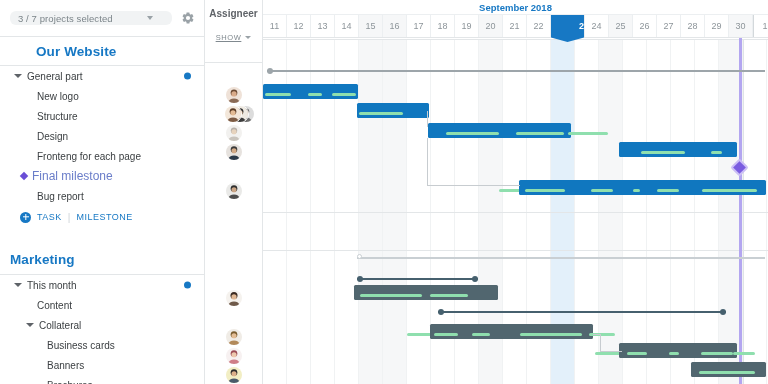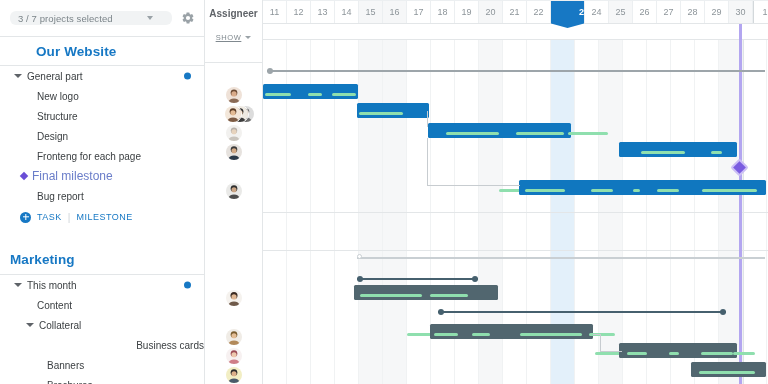--- a/index.html
+++ b/index.html
@@ -420,21 +420,21 @@
       <span>This month</span>
       <span class="dot-blue"></span>
     </div>
     <div class="task-row" style="padding-left:37px;">
       <span>Content</span>
     </div>
     <div class="task-row group" style="padding-left:26px;">
       <span class="tri"></span>
       <span>Collateral</span>
     </div>
-    <div class="task-row" style="padding-left:47px;justify-content:flex-end;">
+    <div class="task-row" style="padding-left:47px;">
       <span>Business cards</span>
     </div>
     <div class="task-row" style="padding-left:47px;">
       <span>Banners</span>
     </div>
     <div class="task-row" style="padding-left:47px;">
       <span>Brochures</span>
     </div>
   </div>
 
@@ -539,20 +539,21 @@
           <rect width="20" height="20" fill="#f2eec4"></rect>
           <circle cx="10" cy="7" r="4.2" fill="#2b2b2b"></circle>
           <circle cx="10" cy="8.5" r="3.2" fill="#dcb089"></circle>
           <path d="M2.4 20c1-4 4-5.6 7.6-5.6S16.6 16 17.6 20z" fill="#4a5a6a"></path>
         </svg>
     </div>
   </div>
 
   <div id="timeline">
 
+    <div id="month-header">September 2018</div>
 
     <div id="day-header">
         <div class="day-cell">
           <span>11</span>
         </div>
         <div class="day-cell">
           <span>12</span>
         </div>
         <div class="day-cell">
           <span>13</span>

